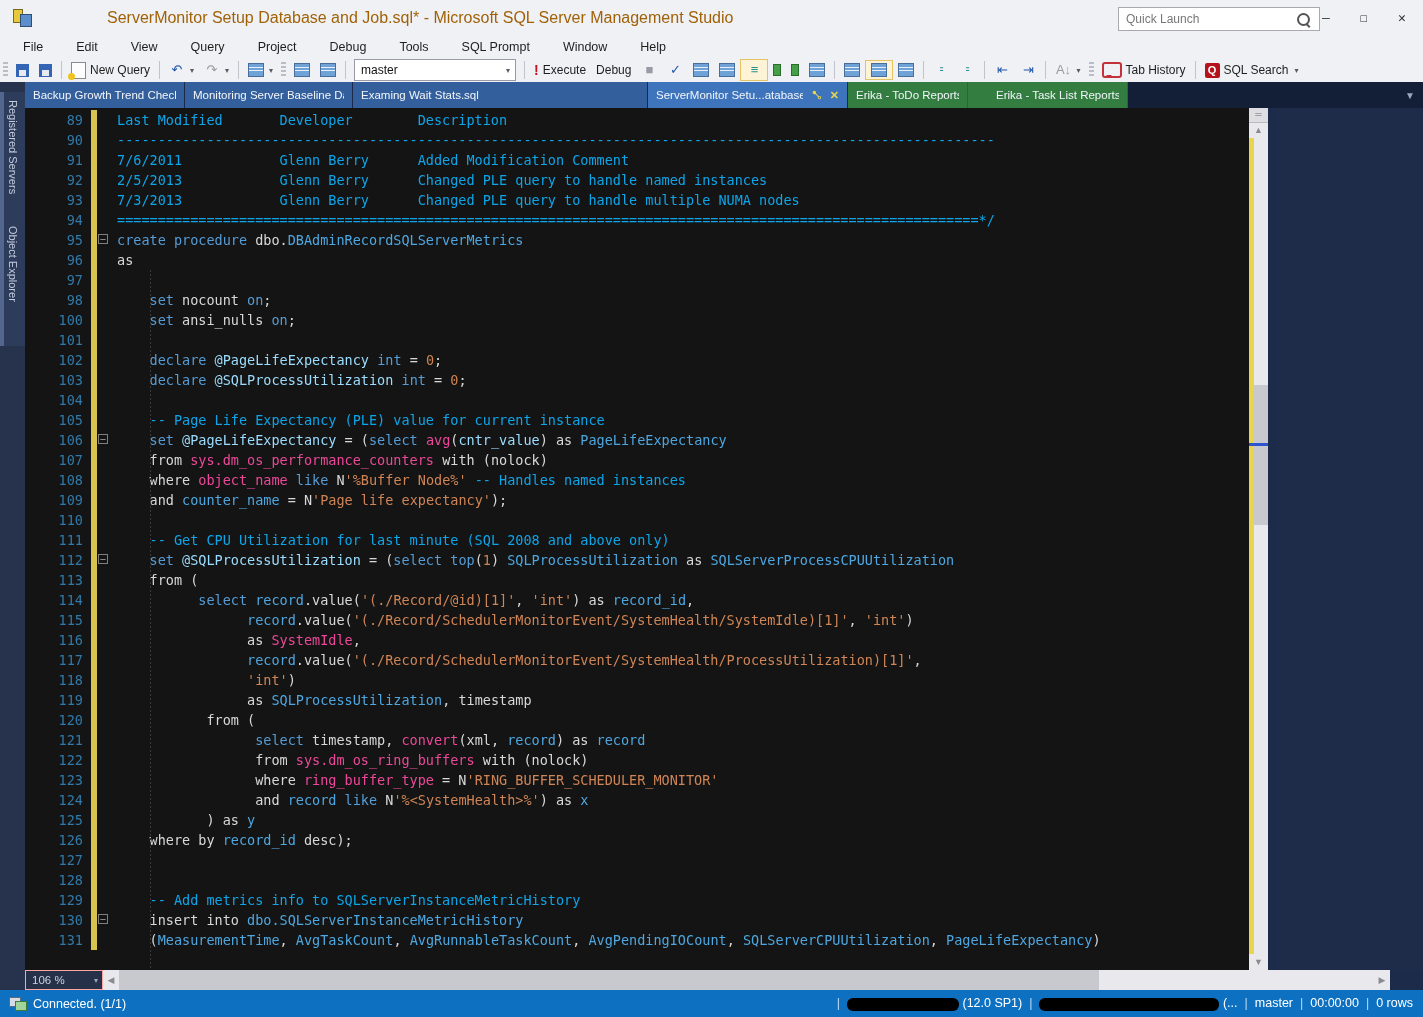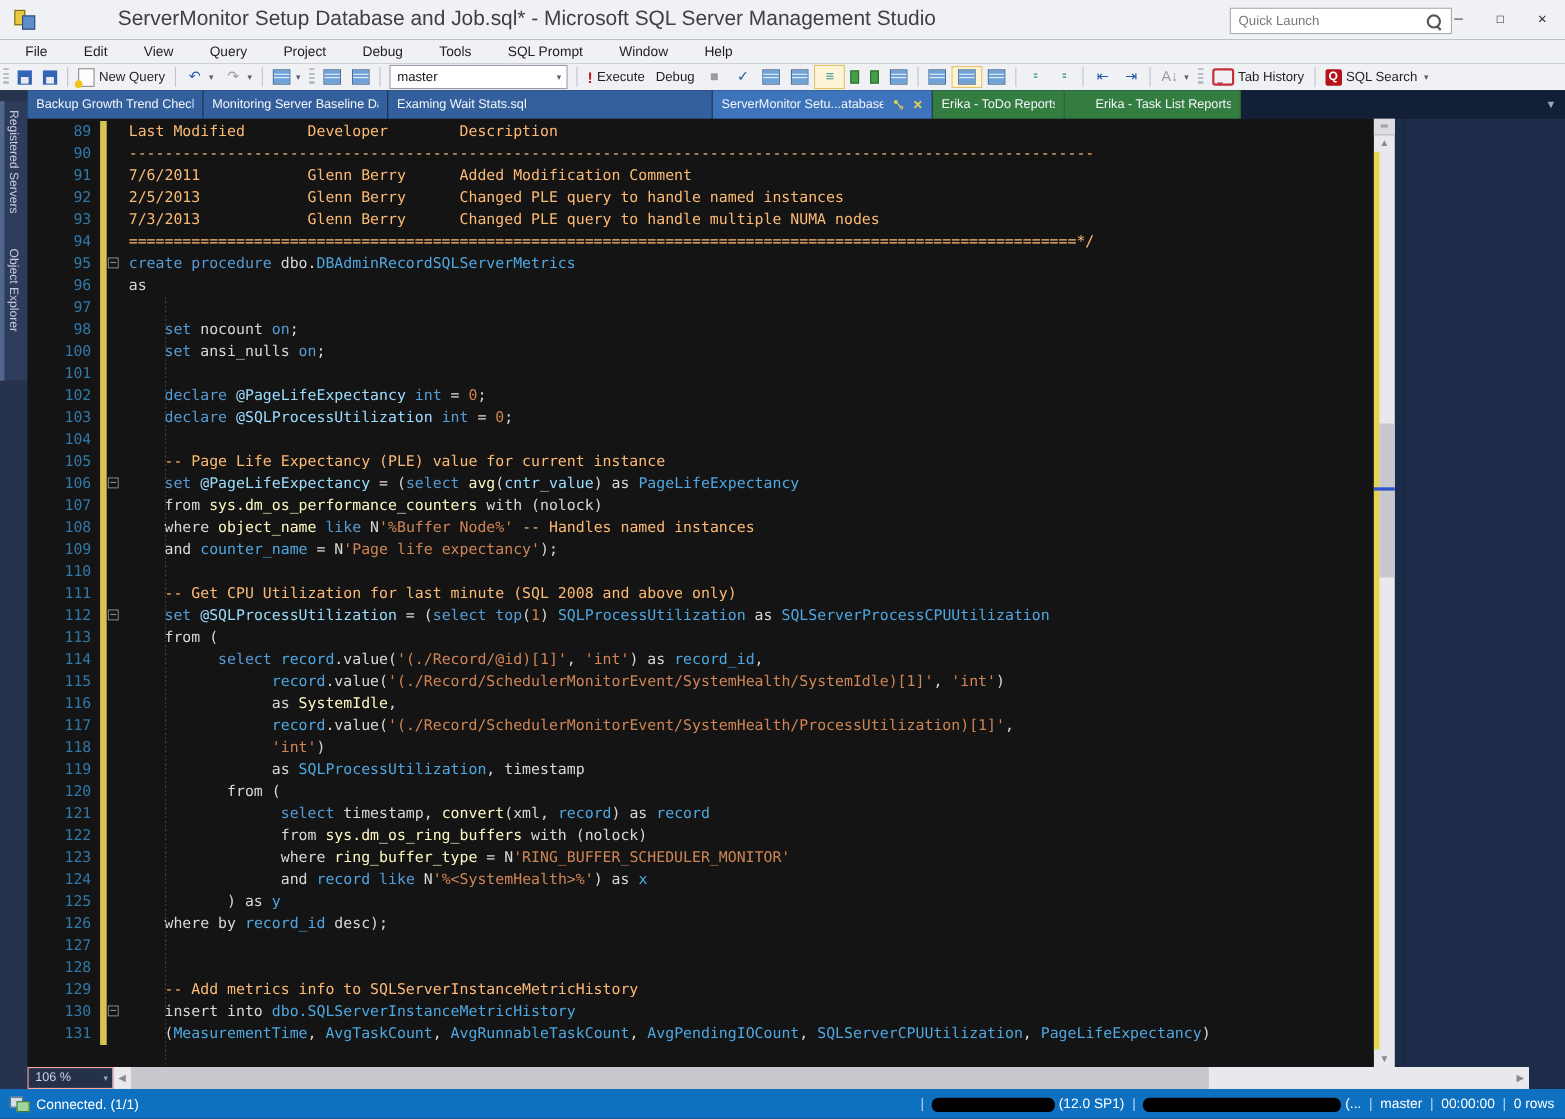--- a/index.html
+++ b/index.html
@@ -4,21 +4,21 @@
 <style>
   html,body{margin:0;padding:0;}
   body{width:1423px;height:1017px;position:relative;overflow:hidden;
        font-family:"Liberation Sans",sans-serif;background:#1F2C49;}
   
   #titlebar{position:absolute;left:0;top:0;width:100%;height:36px;background:var(--chrome);
             display:flex;align-items:center;}
   .appicon{width:18px;height:18px;margin-left:13px;position:relative;}
   .appicon .a1{position:absolute;left:0;top:0;width:8px;height:12px;background:#E8C83C;border:1px solid #7A6A20;}
   .appicon .a2{position:absolute;left:7px;top:5px;width:10px;height:11px;background:#5B8ECB;border:1px solid #2F4E74;}
-  #titlebar .title{margin-left:76px;font-size:19px;color:#404040;}
+  #titlebar .title{margin-left:76px;font-size:16px;color:#a16207;}
   #quicklaunch{position:absolute;left:1118px;top:7px;width:200px;height:22px;background:#fff;
                border:1px solid #A9A9B2;display:flex;align-items:center;font-size:12px;color:#777;}
   #quicklaunch span.ph{flex:1;padding-left:7px;}
   .mag{width:9px;height:9px;border:2px solid #555;border-radius:50%;position:relative;margin-right:9px;}
   .mag::after{content:"";position:absolute;width:2px;height:5px;background:#555;left:8px;top:8px;transform:rotate(-45deg);}
   .winbtn{width:30px;height:24px;display:flex;align-items:center;justify-content:center;
           color:#333;font-size:13px;font-family:"DejaVu Sans Mono",monospace;}
   #winbtns{position:absolute;right:6px;top:5px;display:flex;gap:8px;}
   
   #menubar{position:absolute;left:0;top:36px;width:100%;height:22px;background:var(--chrome);
@@ -68,21 +68,21 @@
   #editor{position:absolute;left:25px;top:108px;width:1252px;height:862px;background:#141414;}
   #rows{position:absolute;left:0;top:2px;width:1370px;}
   .crow{display:flex;height:20px;line-height:20px;font-family:"DejaVu Sans Mono",monospace;font-size:13.5px;}
   .num{width:66px;text-align:right;padding-right:8px;color:#3179A8;box-sizing:border-box;flex:none;}
   .chg{width:6px;background:#D9C34F;flex:none;}
   .fold{width:14px;flex:none;position:relative;}
   .fbox{position:absolute;left:1px;top:4px;width:10px;height:10px;border:1px solid #7E7E7E;
         color:#C8C8C8;font-size:9px;line-height:9px;text-align:center;box-sizing:border-box;background:#141414;}
   .code{white-space:pre;padding-left:6px;color:#D8D8D8;}
   .k{color:#569CD6;} .p{color:#D8D8D8;} .v{color:#9CDCFE;} .i{color:#4EA7E0;}
-  .t{color:#fef9c3;} .c{color:#fdba74;} .s{color:#D08556;} .n{color:#CE8350;}
+  .t{color:#ec4899;} .c{color:#0ea5e9;} .s{color:#D08556;} .n{color:#CE8350;}
   #guide{position:absolute;left:125px;top:162px;width:1px;height:698px;
          background:repeating-linear-gradient(#3A3A3A 0 2px,transparent 2px 4px);}
   
   #vscroll{position:absolute;right:9px;top:0;width:19px;height:862px;background:#E9E9ED;}
   #vscroll .ann{position:absolute;left:0;top:30px;width:5px;height:816px;background:#E8D44D;}
   .sbtn{position:absolute;left:0;width:19px;height:16px;color:#8A8A91;font-size:9px;
         display:flex;align-items:center;justify-content:center;}
   #vsplit{position:absolute;left:0;top:0;width:19px;height:14px;background:#DDDDE2;border-bottom:1px solid #BBB;
           color:#6a6a72;font-size:9px;line-height:12px;text-align:center;}
   #vthumb{position:absolute;left:5px;top:277px;width:14px;height:140px;background:#C8C9CF;}

